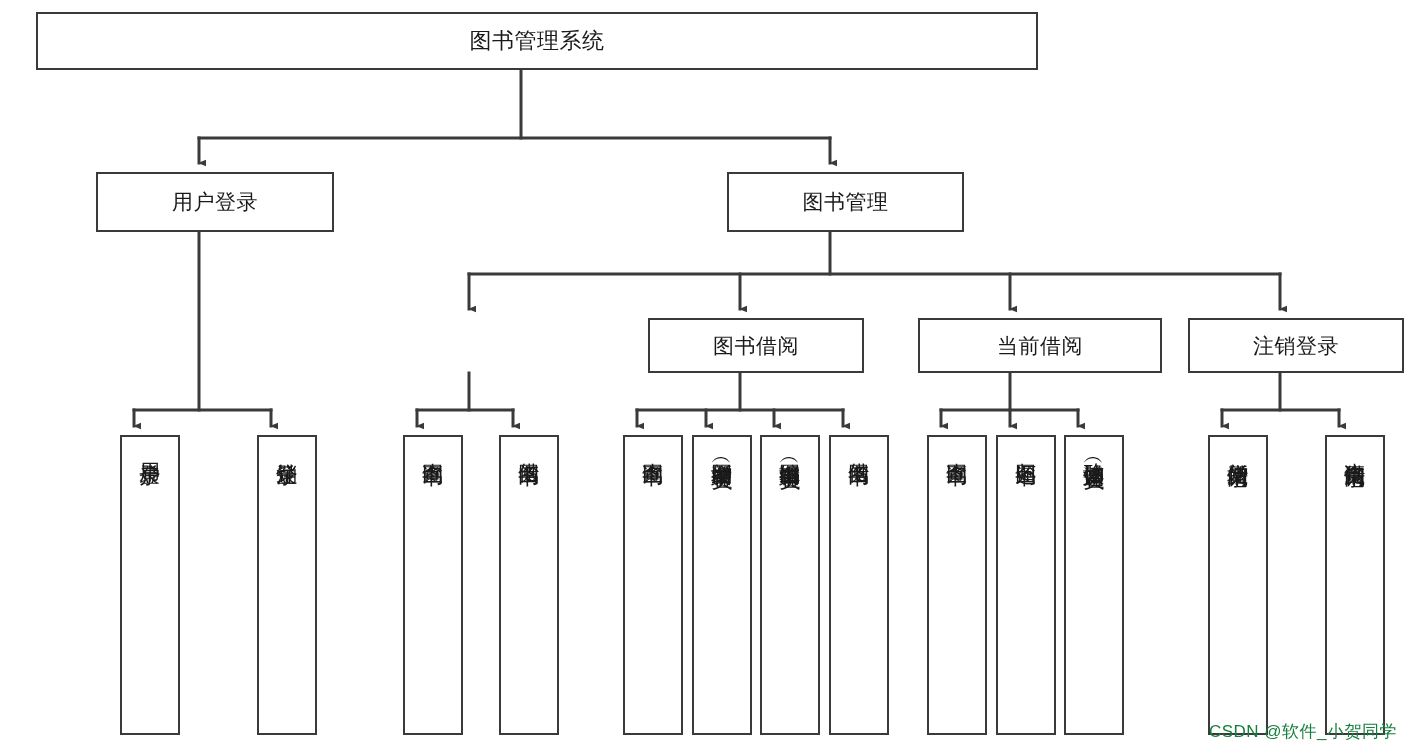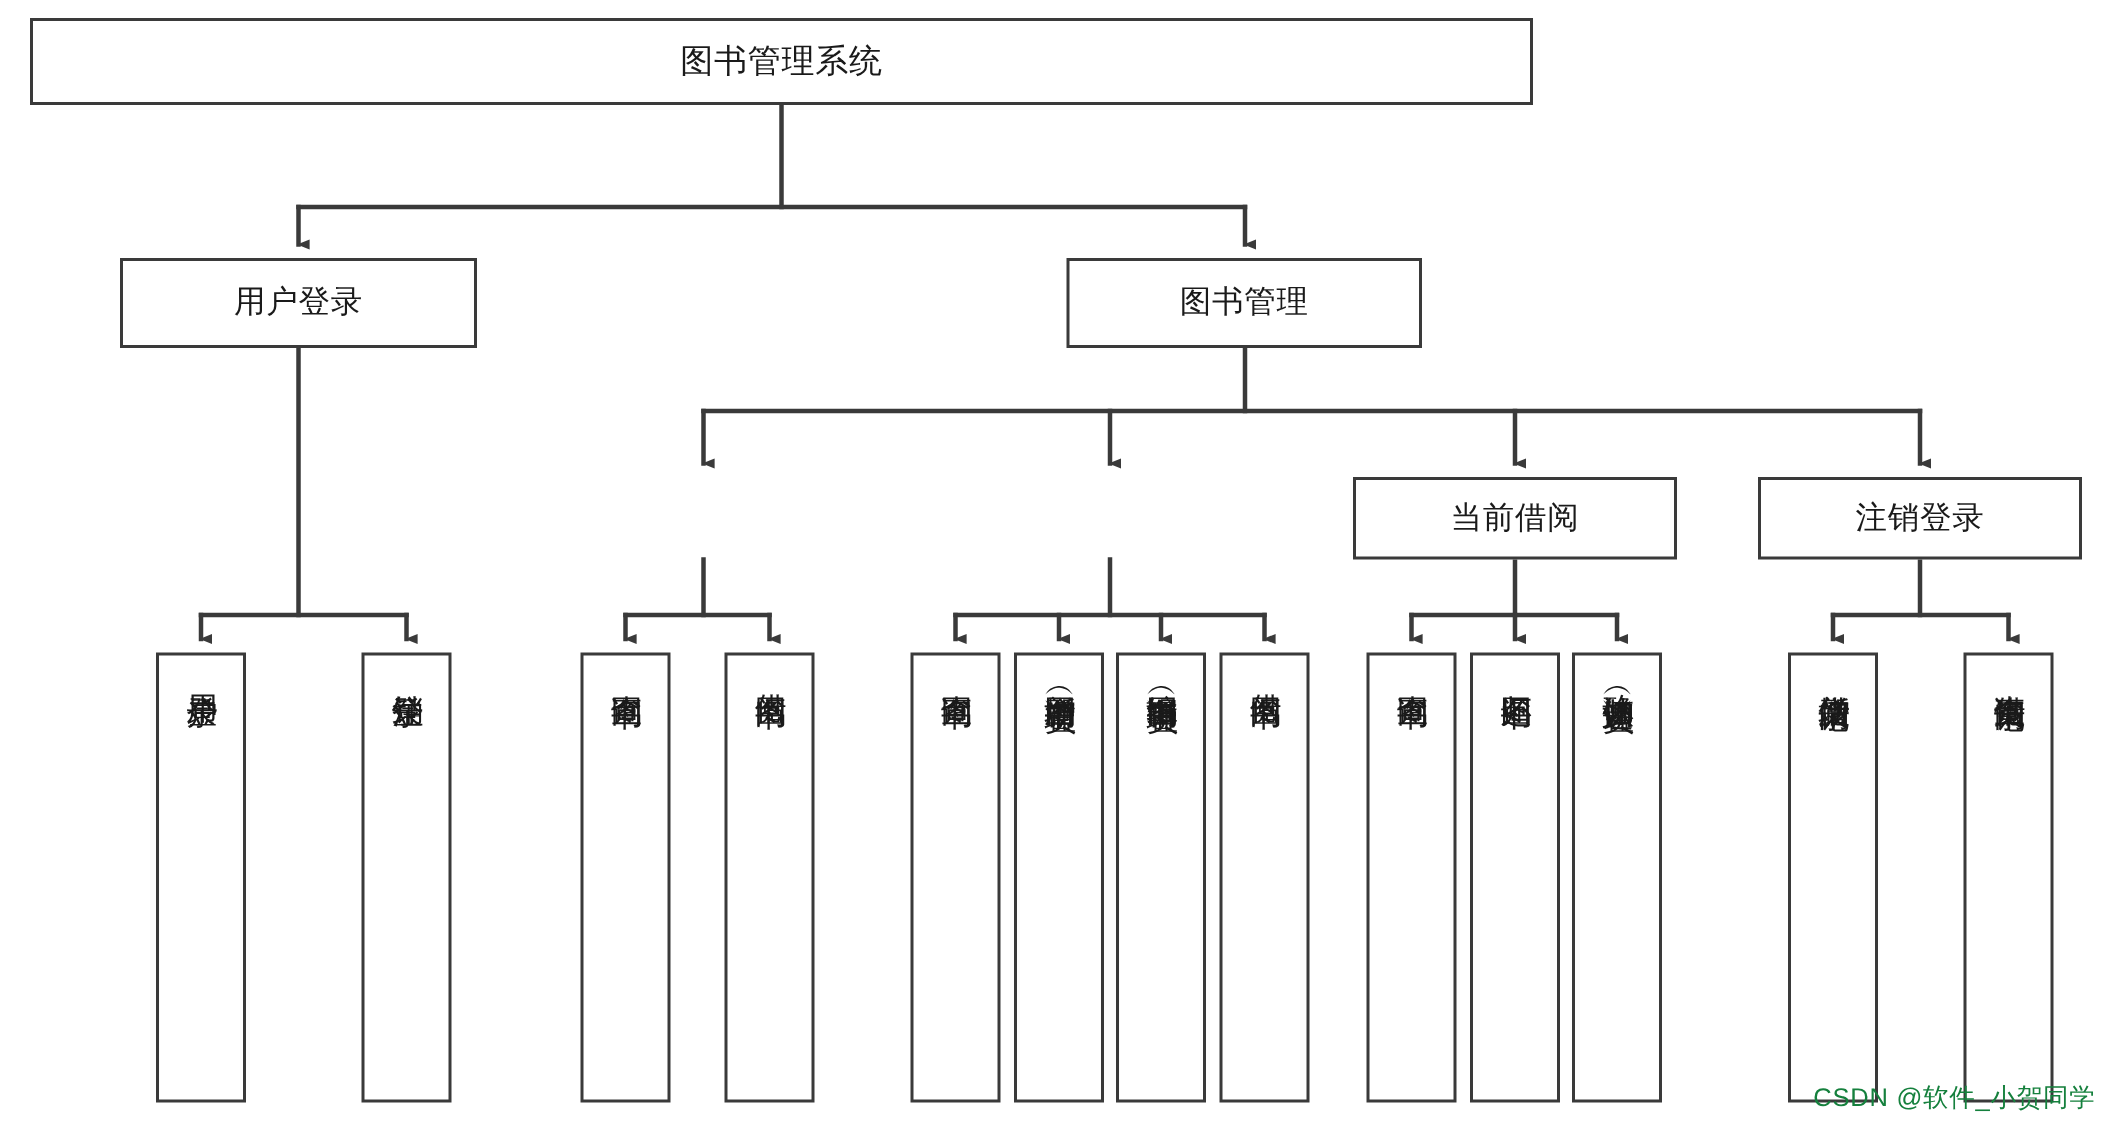--- a/index.html
+++ b/index.html
@@ -29,20 +29,21 @@
   .node {
     position: absolute;
     box-sizing: border-box;
     background: #ffffff;
     border: 2px solid #3a3a3a;
     display: flex;
     align-items: center;
     justify-content: center;
     color: #1a1a1a;
     z-index: 2;
+    margin-left: 16px;
   }
   .node-h {
     font-size: 21px;
     letter-spacing: 0.5px;
     line-height: 1.2;
     white-space: nowrap;
   }
   .node-root {
     font-size: 22px;
   }
@@ -136,22 +137,25 @@
 
   <div class="node node-h" style="left:80px; top:172px; width:238px; height:60px;">
     <span>用户登录</span>
   </div>
 
   <div class="node node-h" style="left:711px; top:172px; width:237px; height:60px;">
     <span>图书管理</span>
   </div>
 
 
-
-  <div class="node node-h" style="left:902px; top:318px; width:216px; height:55px;">
+  <div class="node node-h" style="left:632px; top:318px; width:216px; height:55px;">
+    <span>图书借阅</span>
+  </div>
+
+  <div class="node node-h" style="left:902px; top:318px; width:244px; height:55px;">
     <span>当前借阅</span>
   </div>
 
   <div class="node node-h" style="left:1172px; top:318px; width:216px; height:55px;">
     <span>注销登录</span>
   </div>
 
   <div class="node node-v" style="left:104px; top:435px; width:60px; height:300px;">
     <span class="vtext">用户登录</span>
   </div>

